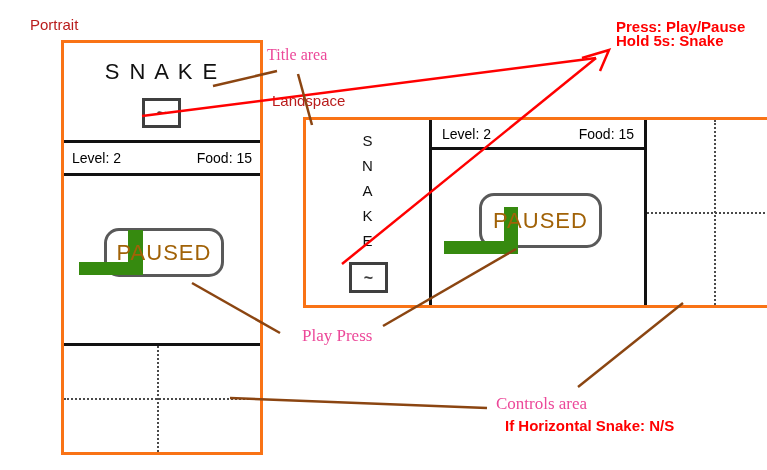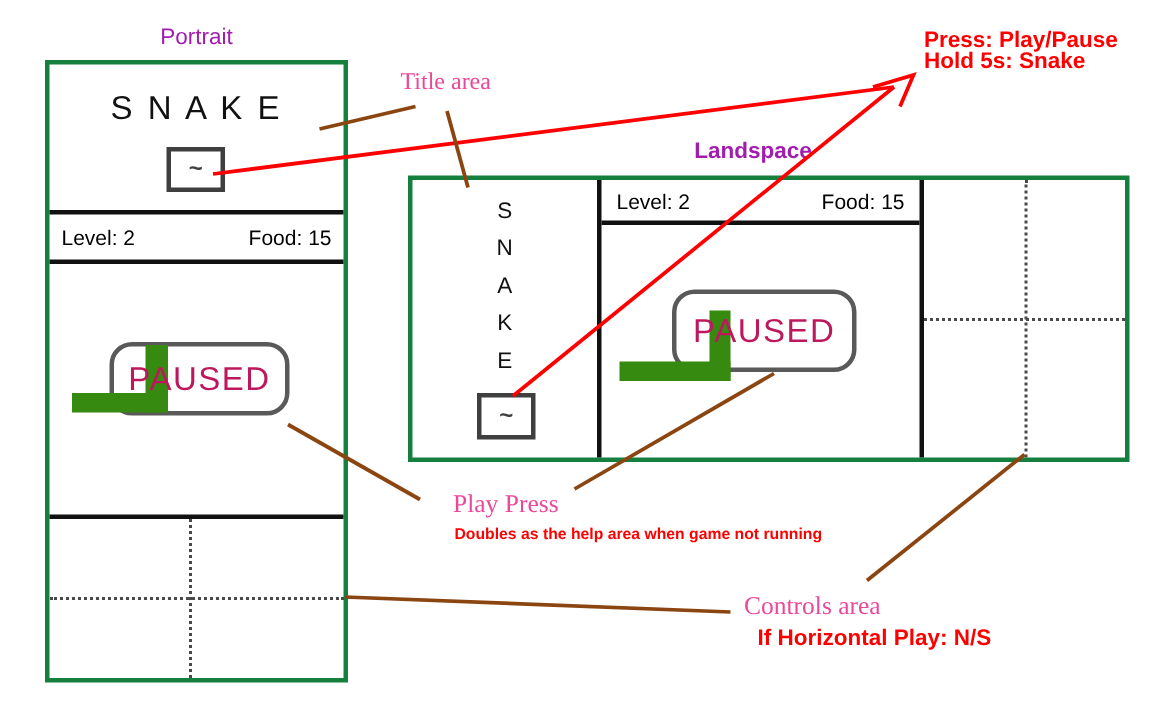--- a/index.html
+++ b/index.html
@@ -1,28 +1,28 @@
 <!DOCTYPE html>
 <html><head>
 <meta charset="utf-8">
 <style>
   html,body{margin:0;padding:0;background:#fff;}
   #canvas{
     position:relative;width:767px;height:470px;background:#ffffff;overflow:hidden;
     font-family:"Liberation Sans",sans-serif;color:#000;
   }
-  .wire-box{position:absolute;border:3px solid #15803d;box-sizing:border-box;background:transparent;}
-  .section-label{position:absolute;font-size:15px;color:#a21caf;text-align:center;}
+  .wire-box{position:absolute;border:3px solid #f97316;box-sizing:border-box;background:transparent;margin-left:31px;}
+  .section-label{position:absolute;font-size:15px;color:#b91c1c;}
   .inner{position:absolute;box-sizing:border-box;}
   .divider-h{position:absolute;left:0;right:0;border-top:3px solid #111;}
   .statusbar{position:absolute;display:flex;justify-content:space-between;align-items:center;font-size:14px;box-sizing:border-box;}
   .snake-title{position:absolute;left:0;right:0;text-align:center;font-size:22px;letter-spacing:2px;color:#111;}
   .power-box{position:absolute;border:3px solid #3f3f3f;box-sizing:border-box;display:flex;align-items:center;justify-content:center;font-size:16px;font-weight:bold;color:#3f3f3f;background:#fff;}
   .paused-rect{position:absolute;border:3px solid #595959;border-radius:15px;box-sizing:border-box;background:transparent;}
-  .paused-text{position:absolute;display:flex;align-items:center;justify-content:center;font-size:22px;letter-spacing:1px;color:#be185d;}
+  .paused-text{position:absolute;display:flex;align-items:center;justify-content:center;font-size:22px;letter-spacing:1px;color:#a16207;}
   .snake-seg{position:absolute;background:#368a0f;}
   .dot-v{position:absolute;border-left:2px dotted #4a4a4a;width:0;}
   .dot-h{position:absolute;border-top:2px dotted #4a4a4a;height:0;}
   .vert-letters{position:absolute;display:flex;flex-direction:column;align-items:center;gap:8px;font-size:15px;color:#111;}
   .ann-brown{position:absolute;color:#ec4899;font-size:17px;white-space:nowrap;z-index:11;font-family:Liberation Serif, serif;}
   .ann-red{position:absolute;color:#ff0000;font-size:15px;font-weight:bold;white-space:nowrap;z-index:11;line-height:14px;}
   #overlay{position:absolute;left:0;top:0;z-index:10;pointer-events:none;}
 </style>
 </head>
 <body>
@@ -57,21 +57,21 @@
     </div>
 
     <div class="divider-h" style="top:300px;"></div>
 
     <div class="inner" style="left:0;top:303px;width:196px;height:106px;">
       <div class="dot-v" style="left:93px;top:0;height:106px;"></div>
       <div class="dot-h" style="left:0;top:52px;width:196px;"></div>
     </div>
   </div>
 
-  <div class="section-label" style="left:272px;top:92px;width:460px;font-weight:bold;">Landspace</div>
+  <div class="section-label" style="left:272px;top:92px;width:460px;">Landspace</div>
 
   <div class="wire-box" style="left:272px;top:117px;width:481px;height:191px;">
 
     <div class="inner" style="left:0;top:0;width:126px;height:185px;border-right:3px solid #111;">
       <div class="vert-letters" style="left:0;top:12px;width:123px;">
         <span>S</span>
         <span>N</span>
         <span>A</span>
         <span>K</span>
         <span>E</span>
@@ -101,24 +101,23 @@
   </div>
 
   <div class="ann-red" style="left:616px;top:20px;">
     <div>Press: Play/Pause</div>
     <div>Hold 5s: Snake</div>
   </div>
 
   <div class="ann-brown" style="left:267px;top:46px;font-size:16px;">Title area</div>
 
   <div class="ann-brown" style="left:302px;top:326px;">Play Press</div>
-  <div class="ann-red" style="left:303px;top:349px;font-size:10.5px;">Doubles as the help area when game not running</div>
 
   <div class="ann-brown" style="left:496px;top:394px;">Controls area</div>
-  <div class="ann-red" style="left:505px;top:419px;">If Horizontal Play: N/S</div>
+  <div class="ann-red" style="left:505px;top:419px;">If Horizontal Snake: N/S</div>
 
   <svg id="overlay" width="767" height="470" viewBox="0 0 767 470">
 
     <line x1="142" y1="116" x2="596" y2="58" stroke="#ff0000" stroke-width="2.5"></line>
     <line x1="342" y1="264" x2="596" y2="58" stroke="#ff0000" stroke-width="2.5"></line>
     <path d="M 582 58 L 609 50 L 600 71" stroke="#ff0000" stroke-width="2.5" fill="none"></path>
 
     <line x1="277" y1="71" x2="213" y2="86" stroke="#8b4511" stroke-width="2.5"></line>
     <line x1="298" y1="74" x2="312" y2="125" stroke="#8b4511" stroke-width="2.5"></line>
     <line x1="192" y1="283" x2="280" y2="333" stroke="#8b4511" stroke-width="2.5"></line>

